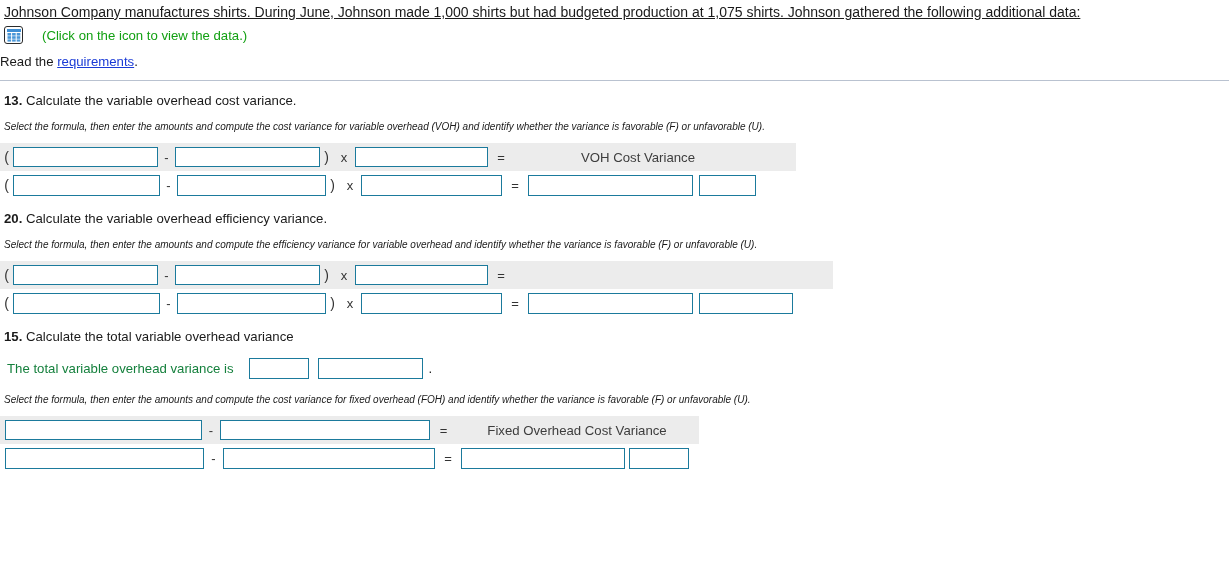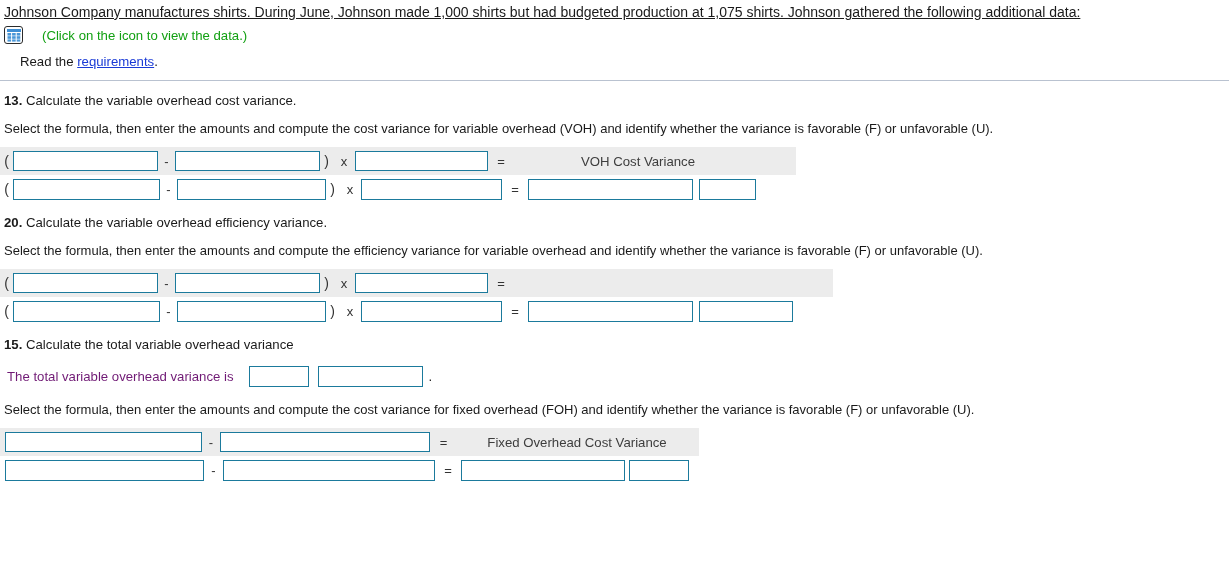--- a/index.html
+++ b/index.html
@@ -44,21 +44,21 @@
     display: block;
     flex: 0 0 auto;
   }
   .grid-icon svg { display: block; }
   .icon-caption {
     color: #12a012;
     font-size: 13.2px;
     margin-left: 19px;
   }
   .read-line {
-    padding: 8px 4px 0 20px;
+    padding: 8px 4px 0 0;
     font-size: 13.2px;
   }
   .req-link {
     color: #1a3ad6;
     text-decoration: underline;
     cursor: pointer;
   }
   .divider {
     margin: 11px 0 0 0;
     height: 1px;
@@ -67,22 +67,23 @@
   }
 
   
   .q-title {
     padding: 12px 4px 0 4px;
     font-size: 13.2px;
   }
   .q-title .num { font-weight: bold; }
   .q-sub {
     padding: 13px 4px 0 4px;
-    font-size: 13px;
+    font-size: 10px;
     white-space: nowrap;
+    font-style: italic;
   }
 
   
   .formula-block { margin-top: 11px; }
 
   .frow {
     display: flex;
     align-items: center;
     height: 28px;
     box-sizing: border-box;
@@ -125,21 +126,21 @@
 
   .spacer { flex: 0 0 auto; }
 
   
   .inline-row {
     display: flex;
     align-items: center;
     padding: 11px 0 0 7px;
     height: 26px;
   }
-  .inline-text { font-size: 13.2px; color: #701a75; }
+  .inline-text { font-size: 13.2px; color: #15803d; }
   .inline-row .ibox { margin-left: 9px; }
   .period { margin-left: 6px; font-size: 13.2px; }
 </style>
 </head>
 <body>
 
 <div class="page">
 
   <div class="intro-line">Johnson Company manufactures shirts. During June, Johnson made 1,000 shirts but had budgeted production at 1,075 shirts. Johnson gathered the following additional data:</div>
 

